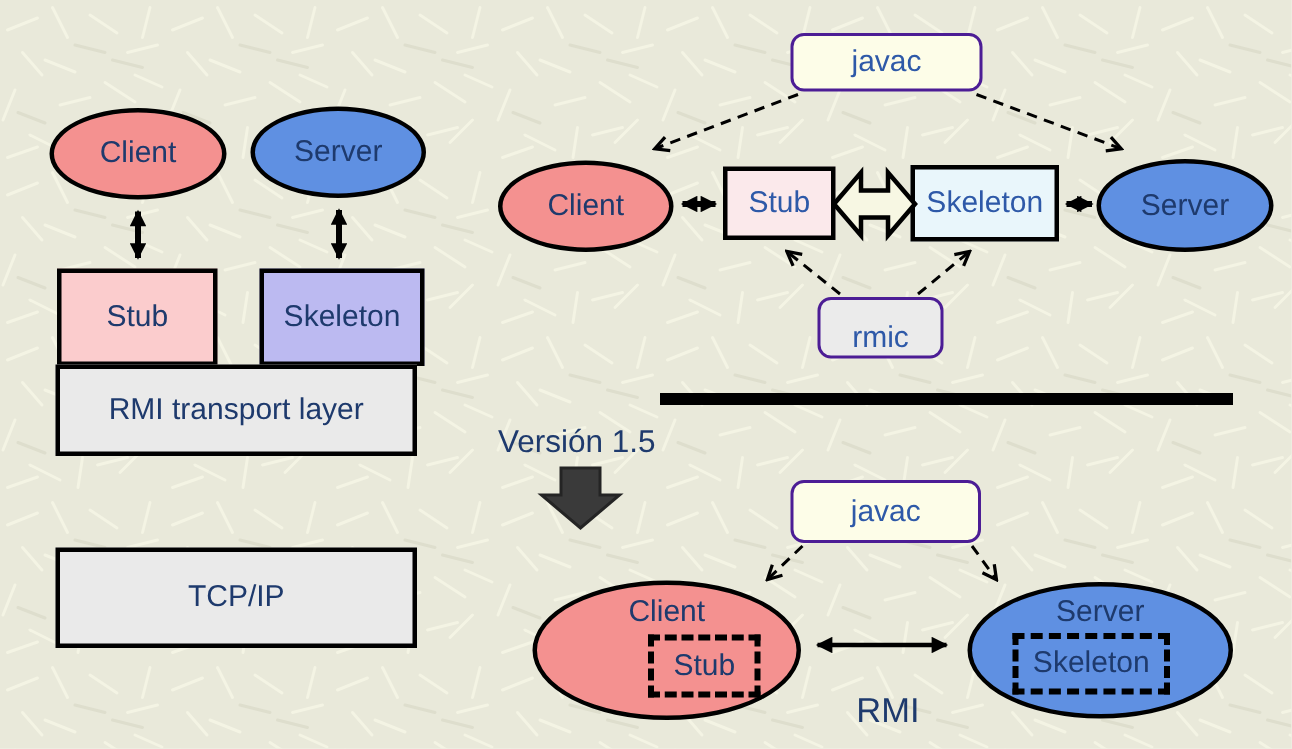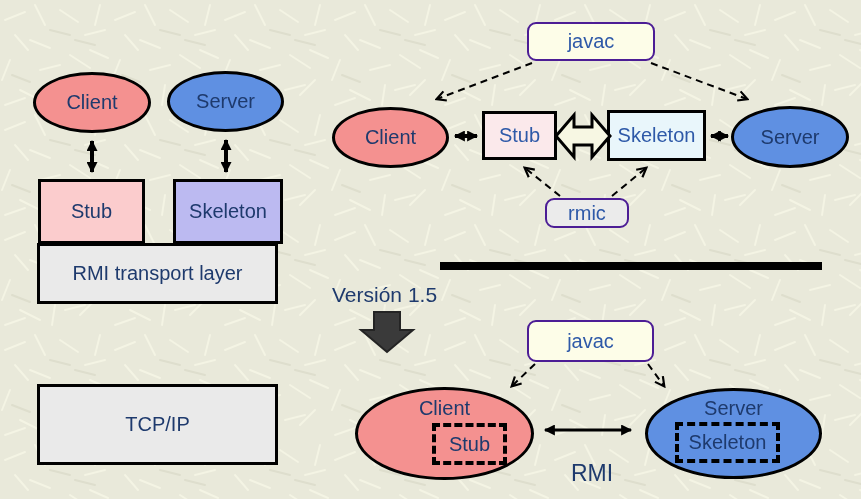--- a/index.html
+++ b/index.html
@@ -79,40 +79,40 @@
   </div>
   <div class="shape box fill-stub-left" style="left:38px;top:179px;width:107px;height:65px;">
     <span>Stub</span>
   </div>
   <div class="shape box fill-skel-left" style="left:173px;top:179px;width:110px;height:65px;">
     <span>Skeleton</span>
   </div>
   <div class="shape box fill-layer" style="left:37px;top:243px;width:241px;height:61px;">
     <span>RMI transport layer</span>
   </div>
-  <div class="shape box fill-layer" style="left:37px;top:365px;width:241px;height:81px;margin-top:19px;">
+  <div class="shape box fill-layer" style="left:37px;top:365px;width:241px;height:67px;">
     <span>TCP/IP</span>
   </div>
 
   <div class="shape rbox fill-javac" style="left:527px;top:22px;width:128px;height:39px;">
     <span>javac</span>
   </div>
   <div class="shape ellipse ell-client" style="left:332px;top:107px;width:117px;height:61px;">
     <span>Client</span>
   </div>
   <div class="shape box fill-stub-top" style="left:482px;top:111px;width:75px;height:49px;">
     <span>Stub</span>
   </div>
   <div class="shape box fill-skel-top" style="left:607px;top:110px;width:99px;height:51px;">
     <span>Skeleton</span>
   </div>
   <div class="shape ellipse ell-server" style="left:731px;top:106px;width:118px;height:62px;">
     <span>Server</span>
   </div>
-  <div class="shape rbox fill-rmic" style="left:545px;top:198px;width:84px;height:30px;">
+  <div class="shape rbox fill-rmic" style="left:545px;top:198px;width:84px;height:41px;align-items:flex-end;">
     <span>rmic</span>
   </div>
 
   <div class="label" style="left:332px;top:283px;width:150px;font-size:21px;text-align:left;">Versión 1.5</div>
 
   <div class="shape rbox fill-javac" style="left:527px;top:320px;width:127px;height:42px;">
     <span>javac</span>
   </div>
 
   <div class="shape ellipse ell-client" style="left:355px;top:387px;width:179px;height:93px;"></div>

